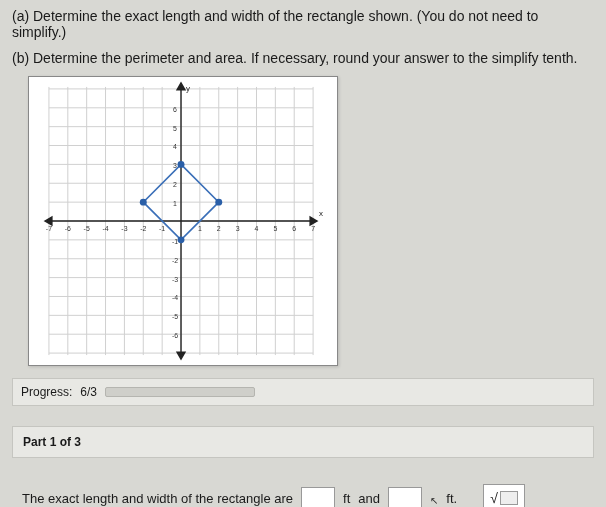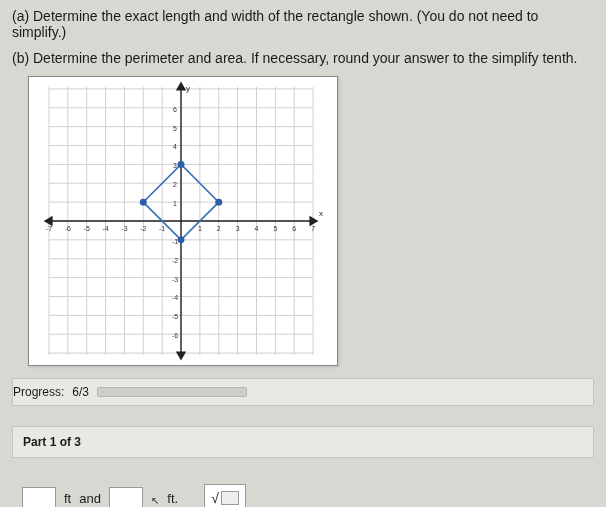--- a/index.html
+++ b/index.html
@@ -23,21 +23,21 @@
     border: 1px solid #888;
     width: 310px;
     height: 290px;
     margin: 6px 0 12px 16px;
     position: relative;
     box-shadow: 1px 1px 3px rgba(0,0,0,0.15);
   }
   .graph-svg { width: 100%; height: 100%; display: block; }
   .progress-row {
     margin-top: 8px;
-    padding: 6px 0;
+    padding: 6px 8px;
     background: #e8e8e4;
     border: 1px solid #c5c5c0;
     display: flex;
     align-items: center;
     font-size: 12px;
     gap: 8px;
   }
   .progress-bar {
     width: 150px;
     height: 10px;
@@ -189,20 +189,21 @@
   <span>Progress:</span>
   <span>6/3</span>
   <div class="progress-bar">
     <div class="progress-fill"></div>
   </div>
 </div>
 
 <div class="part-row">Part 1 of 3</div>
 
 <div class="answer-row">
+  <span>The exact length and width of the rectangle are</span>
   <input class="answer-input" type="text" style="">
   <span>ft</span>
   <span>and</span>
   <input class="answer-input" type="text" style="">
   <span class="cursor-icon">↖</span>
   <span>ft.</span>
   <span class="sqrt-box">√<span class="sqrt-inner"></span></span>
 </div>
 
 </body></html>

